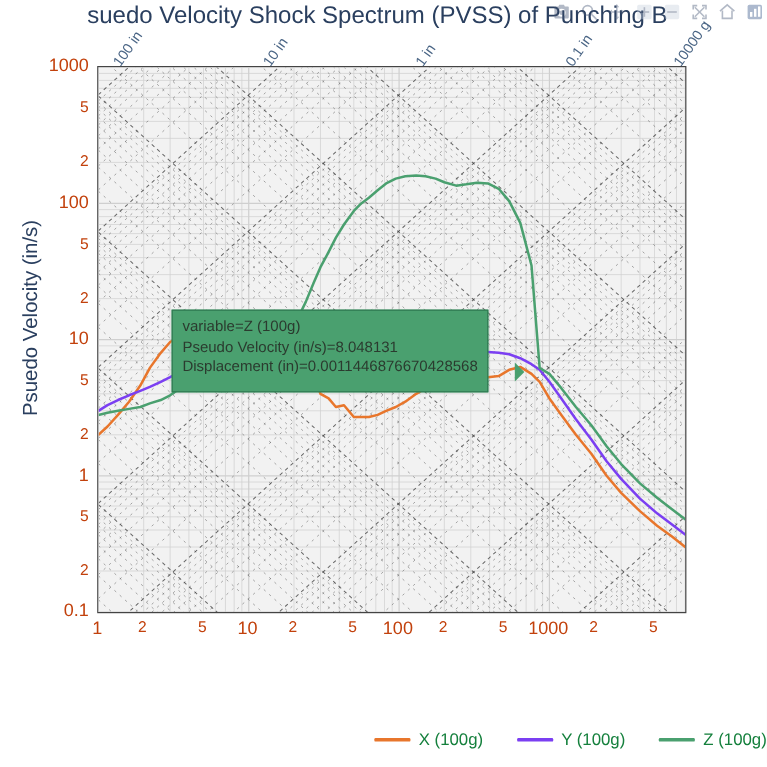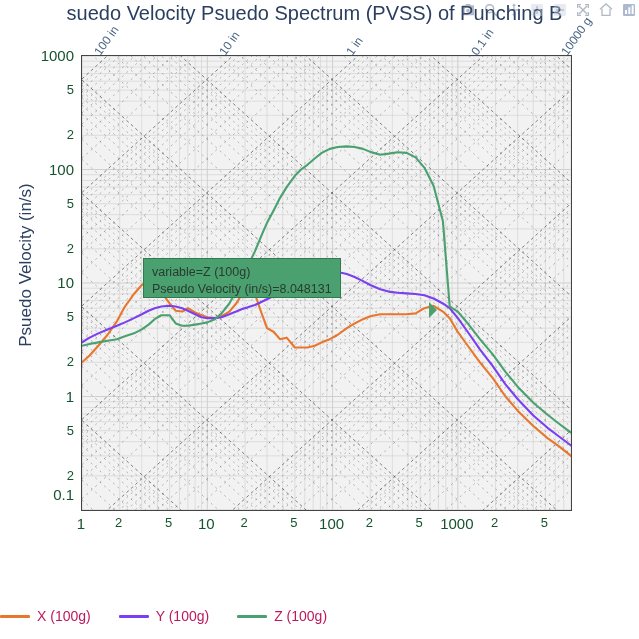--- a/index.html
+++ b/index.html
@@ -76,21 +76,21 @@
     border:1px solid #444;
     box-sizing:border-box;
     overflow:hidden;
   }
   .plot-svg{position:absolute;left:0;top:0;}
 
   
   .tick{
     position:absolute;
     font-size:13px;
-    color:#14532d;
+    color:#c2410c;
     white-space:nowrap;
   }
   .tick.major{font-size:15px;}
   .ytick{ text-align:right; transform:translateY(-50%); }
   .xtick{ transform:translateX(-50%); }
 
   
   .diag-label{
     position:absolute;
     font-size:12px;
@@ -100,21 +100,21 @@
   }
   .diag-top{ transform:rotate(-55deg); }
   .diag-right{ transform:rotate(55deg); }
 
   
   .hoverbox{
     position:absolute;
     left:143px; top:258px;
     background:#4aa06f;
     border:1px solid #2f7a52;
-    padding:5px 8px 0 8px;
+    padding:5px 8px 12px 8px;
     font-size:12.5px;
     line-height:16.5px;
     color:#2b3b2f;
     z-index:20;
     white-space:nowrap;
   }
   .hoverbox .hl{display:block;}
   .hover-arrow{
     position:absolute;
     left:429px; top:302px;
@@ -124,36 +124,36 @@
     border-left:8px solid #4aa06f;
     z-index:21;
   }
 
   
   .legend{
     position:absolute;
     left:0; top:608px;
     width:639px;
     display:flex;
-    justify-content:flex-start;
+    justify-content:flex-end;
     align-items:center;
     gap:28px;
     font-size:14px;
-    color:#be185d;
+    color:#15803d;
   }
   .leg-item{display:flex;align-items:center;gap:7px;cursor:pointer;}
   .leg-swatch{width:30px;height:3px;border-radius:1px;display:inline-block;}
 </style>
 </head>
 <body>
 
 <div id="root">
 
   <div class="chart-title">
-    <span>suedo Velocity Psuedo Spectrum (PVSS) of Punching B</span>
+    <span>suedo Velocity Shock Spectrum (PVSS) of Punching B</span>
   </div>
 
   <div class="modebar">
     <div class="mb-btn">
       <svg width="16" height="16" viewBox="0 0 24 24" fill="#4a5a78">
           <path d="M9 3h6l1 2h4a1 1 0 011 1v13a1 1 0 01-1 1H4a1 1 0 01-1-1V6a1 1 0 011-1h4l1-2zm3 5a5 5 0 100 10 5 5 0 000-10zm0 2.2a2.8 2.8 0 110 5.6 2.8 2.8 0 010-5.6z"></path>
         </svg>
     </div>
     <div class="mb-btn">
       <svg width="16" height="16" viewBox="0 0 24 24" fill="none" stroke="#4a5a78" stroke-width="2.2">
@@ -199,21 +199,21 @@
           <rect x="11" y="8" width="3" height="10" fill="#fff"></rect>
           <rect x="16" y="5" width="3" height="13" fill="#fff"></rect>
         </svg>
     </div>
   </div>
 
   <div class="ytitle">Psuedo Velocity (in/s)</div>
 
 
   <div id="ytick-layer">
-      <div class="tick ytick major" style="left: 0px; width: 74px; top: 494px;">0.1</div>
+      <div class="tick ytick major" style="left: 0px; width: 74px; top: 509px;">0.1</div>
       <div class="tick ytick" style="left: 0px; width: 74px; top: 474.833px;">2</div>
       <div class="tick ytick" style="left: 0px; width: 74px; top: 429.667px;">5</div>
       <div class="tick ytick major" style="left: 0px; width: 74px; top: 395.5px;">1</div>
       <div class="tick ytick" style="left: 0px; width: 74px; top: 361.333px;">2</div>
       <div class="tick ytick" style="left: 0px; width: 74px; top: 316.167px;">5</div>
       <div class="tick ytick major" style="left: 0px; width: 74px; top: 282px;">10</div>
       <div class="tick ytick" style="left: 0px; width: 74px; top: 247.833px;">2</div>
       <div class="tick ytick" style="left: 0px; width: 74px; top: 202.667px;">5</div>
       <div class="tick ytick major" style="left: 0px; width: 74px; top: 168.5px;">100</div>
       <div class="tick ytick" style="left: 0px; width: 74px; top: 134.333px;">2</div>
@@ -533,20 +533,21 @@
             <path d="M0.00,286.35 L7.60,281.65 L16.33,277.36 L25.57,273.41 L34.92,269.76 L42.90,266.36 L51.99,262.16 L59.78,258.29 L66.59,254.71 L72.64,252.18 L79.36,250.56 L87.57,249.77 L93.74,250.56 L100.15,252.18 L105.88,254.71 L113.14,258.29 L119.55,261.17 L125.29,262.16 L132.89,262.16 L139.56,261.17 L147.35,258.29 L154.16,255.58 L160.21,253.01 L165.65,251.37 L172.92,249.00 L179.33,246.01 L185.06,243.19 L191.87,239.88 L197.92,236.78 L204.65,233.30 L212.86,229.01 L219.02,225.54 L225.43,222.30 L232.70,218.84 L239.77,216.80 L247.78,215.61 L255.76,216.00 L264.85,218.01 L272.63,220.98 L281.02,225.07 L288.29,229.01 L298.21,233.30 L306.59,235.59 L315.53,236.78 L324.62,237.39 L333.60,238.00 L342.33,239.25 L351.57,242.51 L360.92,247.48 L367.71,252.18 L375.86,262.16 L385.78,276.01 L397.92,293.40 L410.78,310.18 L423.49,328.33 L435.63,343.03 L451.29,359.51 L465.56,371.79 L477.70,380.97 L489.00,389.51 " fill="none" stroke="#7b3ff2" stroke-width="2.1" stroke-linejoin="round" stroke-linecap="round"></path>
             <path d="M0.00,289.75 L7.60,288.02 L16.33,286.35 L25.57,284.73 L34.92,283.17 L42.90,280.18 L51.99,277.36 L59.78,273.41 L66.59,268.60 L72.64,263.18 L79.36,259.23 L87.57,259.23 L93.74,267.47 L100.15,269.76 L105.88,269.76 L113.14,268.60 L119.55,267.47 L125.29,266.36 L132.89,263.18 L139.56,257.37 L147.35,247.48 L154.16,235.01 L160.21,222.30 L165.65,210.41 L172.92,195.36 L179.33,179.90 L185.06,166.68 L191.87,153.97 L197.92,142.08 L204.65,131.08 L212.86,119.80 L219.02,113.50 L225.43,108.80 L232.70,102.50 L239.77,96.91 L247.78,92.86 L255.76,90.95 L264.85,90.33 L272.63,90.95 L281.02,92.86 L288.29,95.87 L298.21,98.71 L306.59,97.62 L315.53,96.22 L324.62,96.91 L333.60,101.33 L342.33,111.57 L351.57,129.69 L360.92,165.25 L367.71,250.64 L375.86,255.58 L385.78,267.47 L397.92,283.17 L410.78,298.38 L423.49,315.82 L435.63,330.70 L451.29,346.80 L465.56,358.79 L477.70,368.21 L489.00,376.68 " fill="none" stroke="#4aa06f" stroke-width="2.1" stroke-linejoin="round" stroke-linecap="round"></path>
           </g>
         </svg>
     </div>
   </div>
 
   <div class="hoverbox" id="hoverbox" style="background: rgb(74, 160, 111);">
       <span class="hl">variable=Z (100g)</span>
       <span class="hl">Pseudo Velocity (in/s)=8.048131</span>
+      <span class="hl">Displacement (in)=0.0011446876670428568</span>
     </div>
   <div class="hover-arrow"></div>
 
   <div class="legend" id="legend">
       <div class="leg-item">
         <span class="leg-swatch" style="background: rgb(232, 118, 44);"></span>
         <span>X (100g)</span>
       </div>
       <div class="leg-item">
         <span class="leg-swatch" style="background: rgb(123, 63, 242);"></span>

